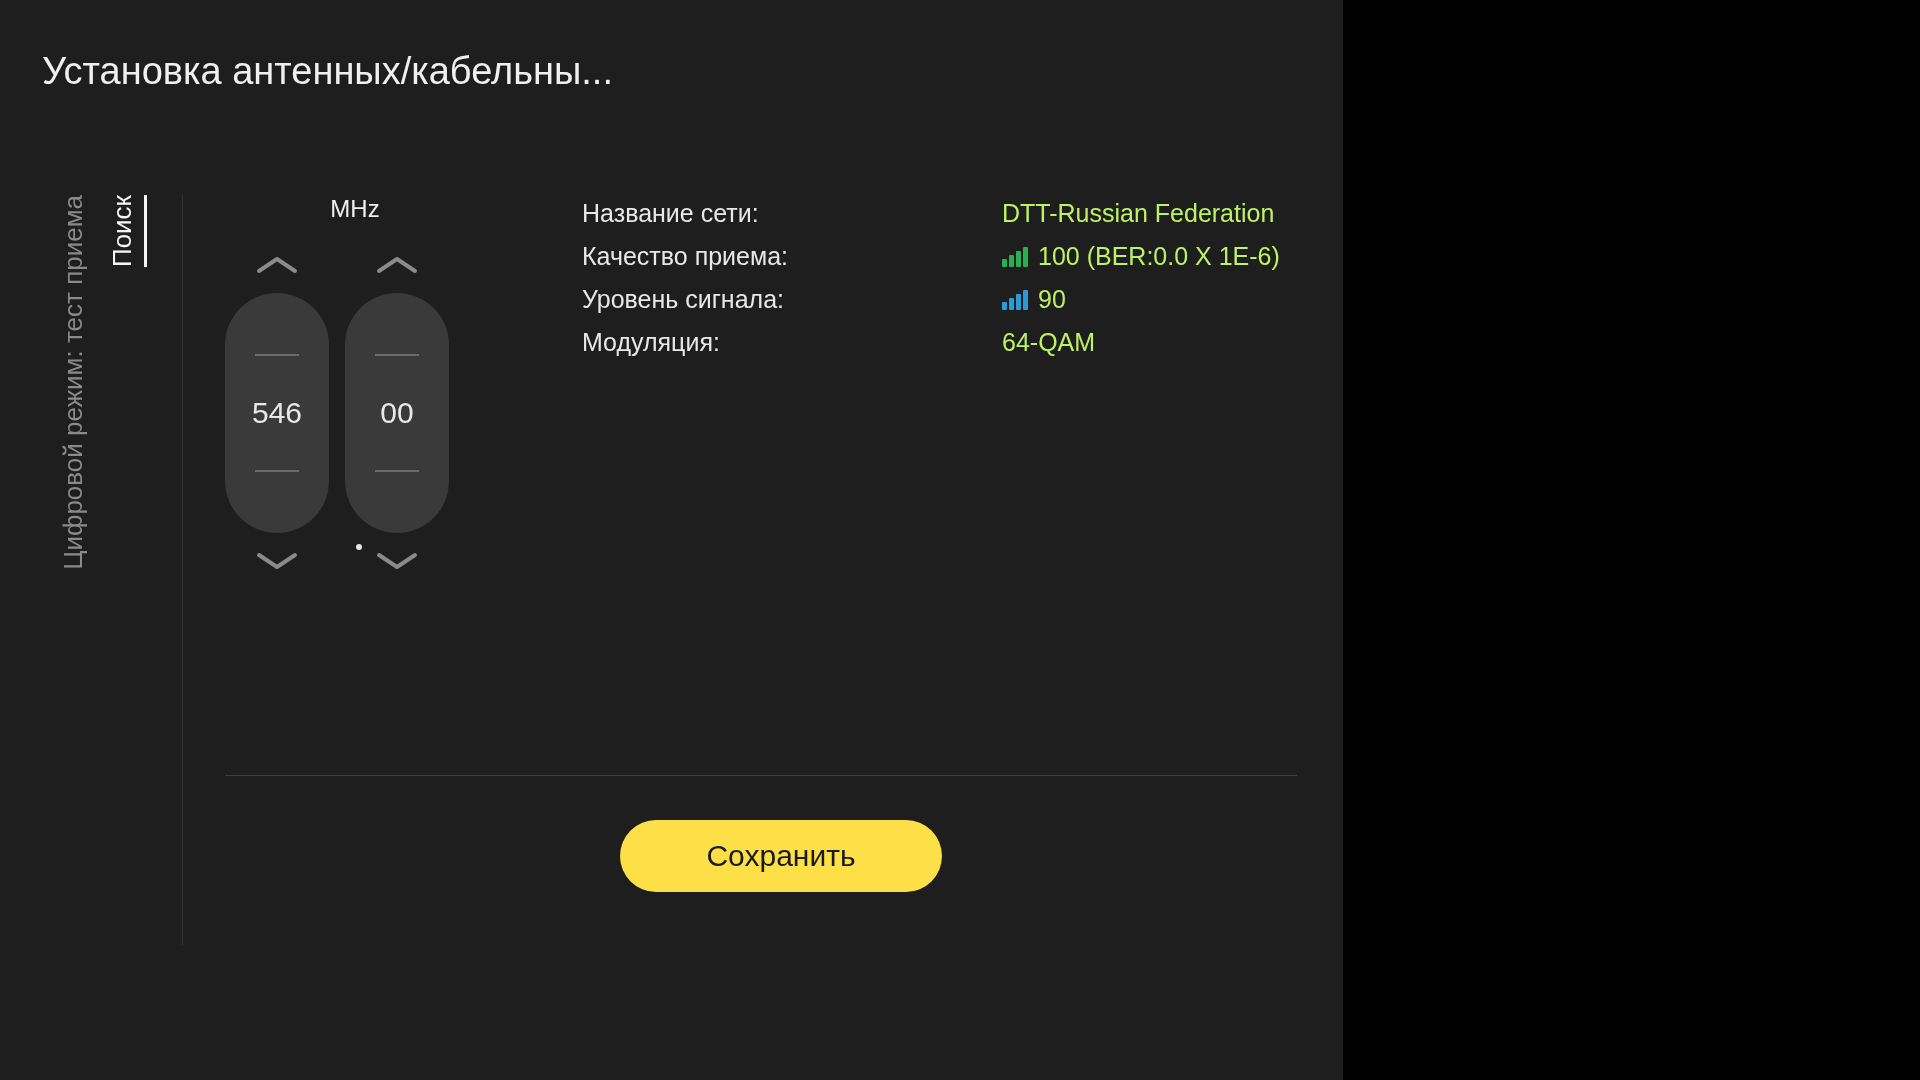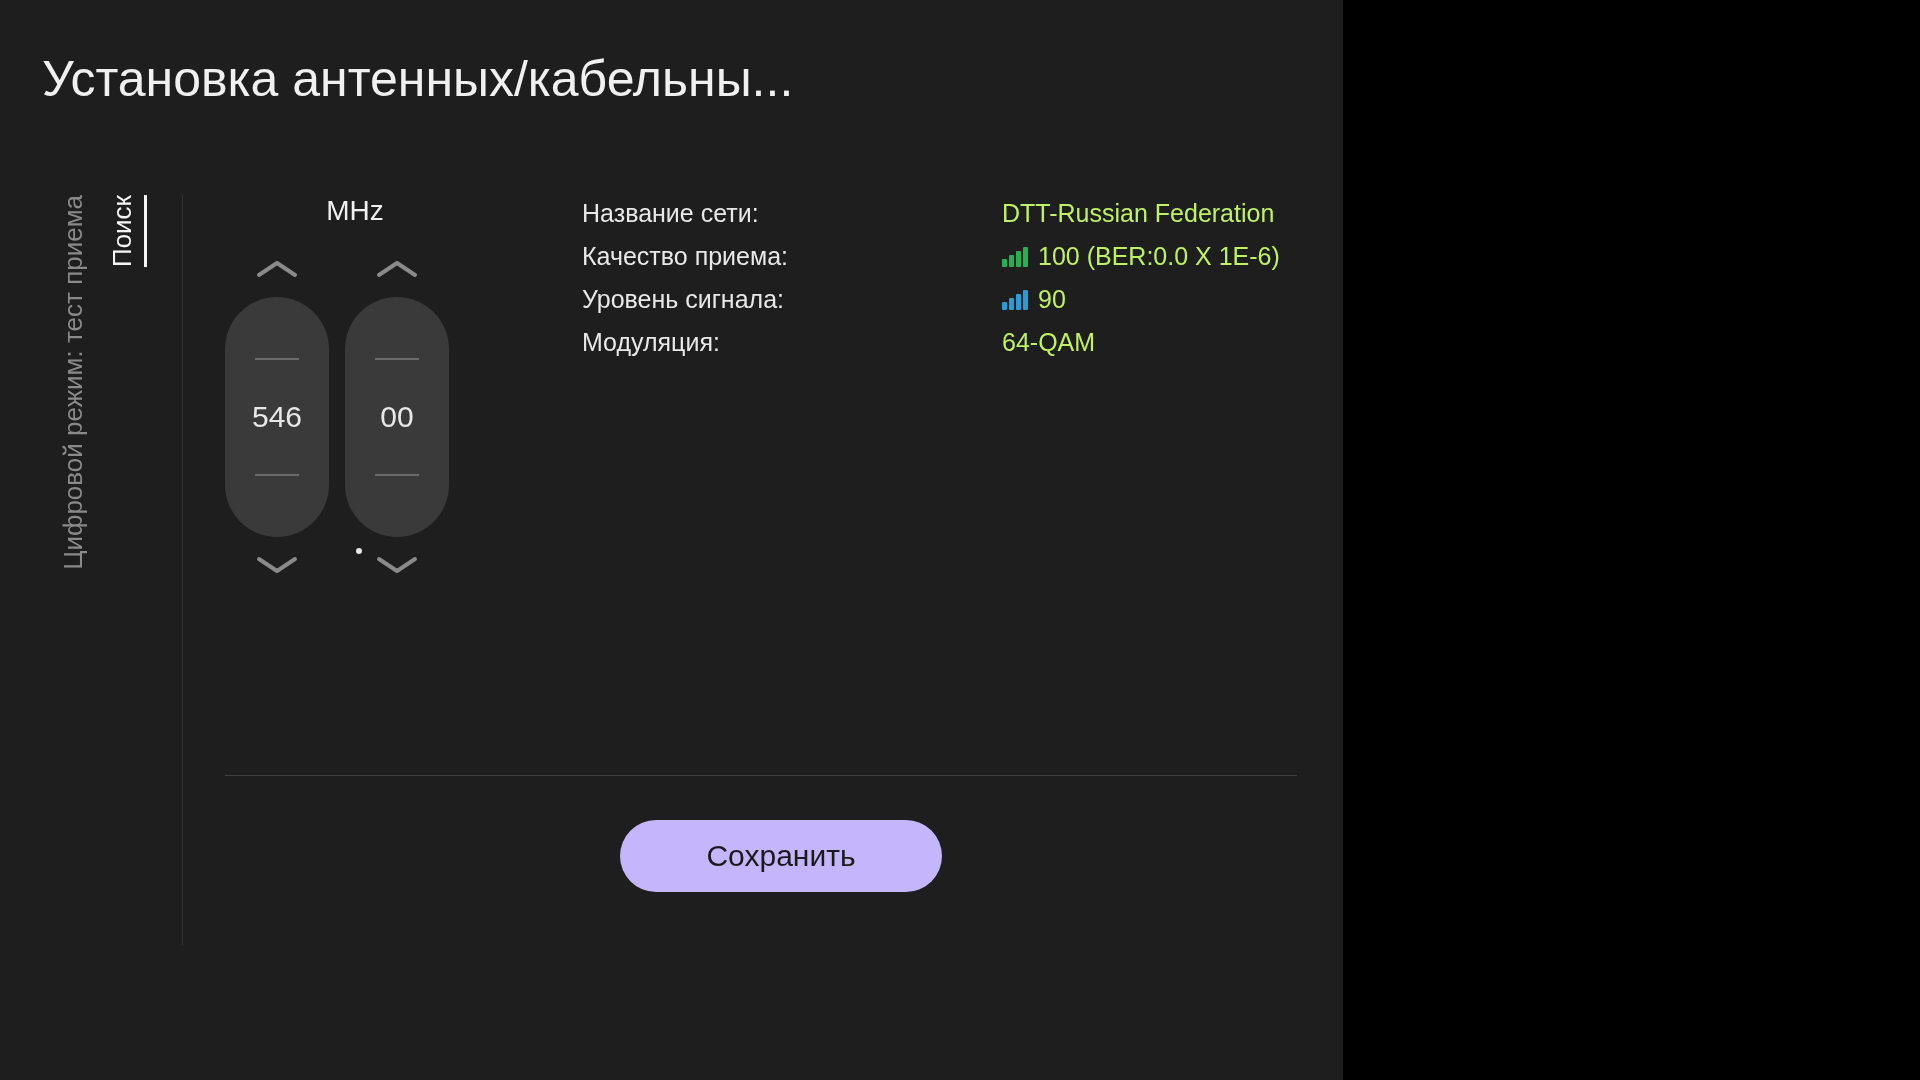--- a/index.html
+++ b/index.html
@@ -21,21 +21,21 @@
     left: 0;
     top: 0;
     width: 1343px;
     height: 1080px;
     background: #1e1e1e;
   }
   .page-title {
     position: absolute;
     left: 42px;
     top: 50px;
-    font-size: 50px;
+    font-size: 38px;
     font-weight: 400;
     color: #f0f0f0;
   }
   .sidebar {
     position: absolute;
     left: 42px;
     top: 195px;
     height: 530px;
     width: 105px;
     display: flex;
@@ -71,21 +71,21 @@
     width: 1080px;
   }
   .freq-section {
     position: absolute;
     left: 0;
     top: 0;
     width: 260px;
   }
   .freq-unit {
     text-align: center;
-    font-size: 28px;
+    font-size: 24px;
     color: #f0f0f0;
     margin-bottom: 30px;
   }
   .spinners {
     display: flex;
     align-items: center;
     gap: 16px;
     position: relative;
   }
   .spinner-col {
@@ -202,21 +202,21 @@
     border-radius: 36px;
     border: none;
     font-size: 30px;
     font-weight: 400;
     cursor: pointer;
     display: flex;
     align-items: center;
     justify-content: center;
   }
   .btn-primary {
-    background: #c4b5fd;
+    background: #fde047;
     color: #1a1a1a;
   }
   .btn-secondary {
     background: #626262;
     color: #f0f0f0;
   }
 </style>
 </head>
 <body>
 

